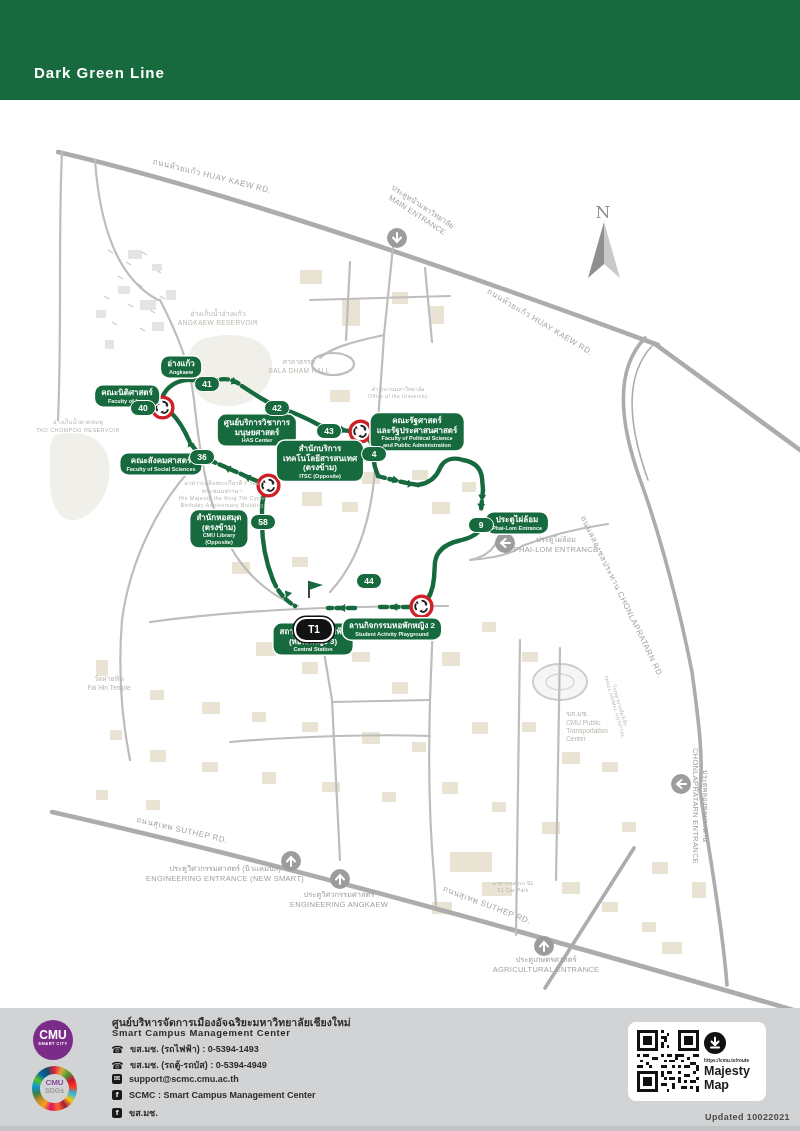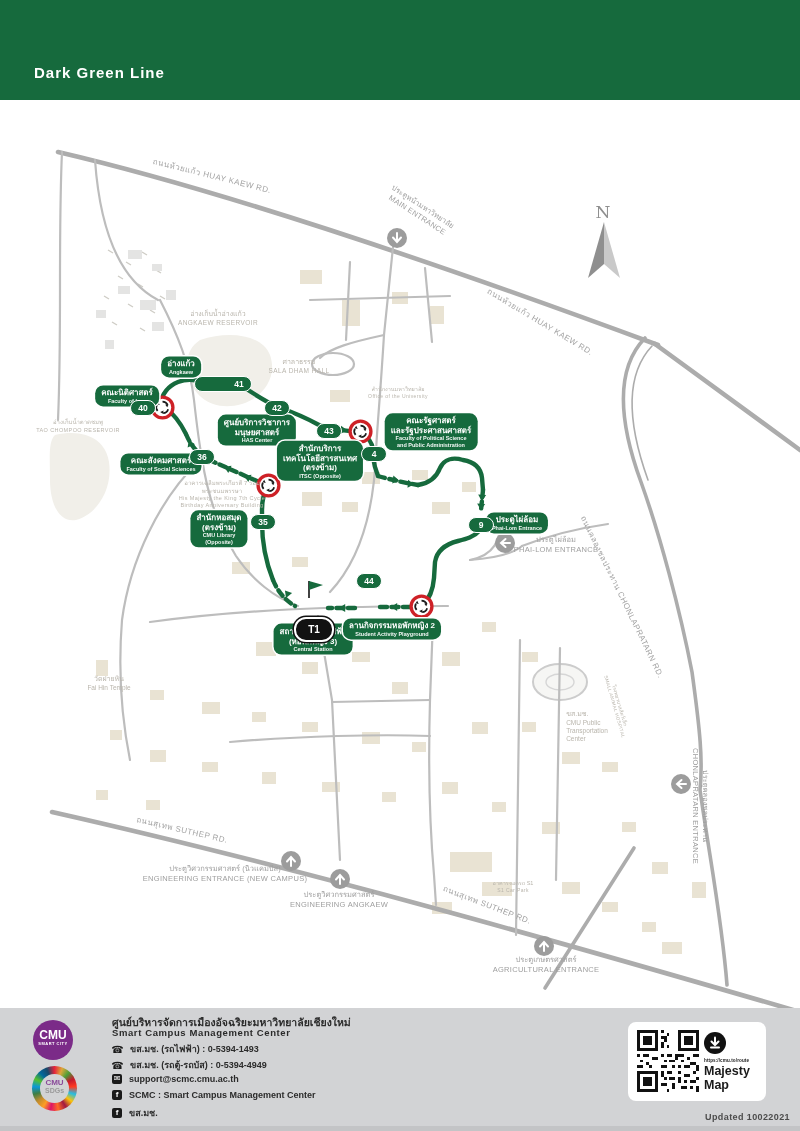--- a/index.html
+++ b/index.html
@@ -291,21 +291,21 @@
   <div class="ent-ic" style="left:281px;top:751px;">
     <svg width="20" height="20">
         <circle cx="10" cy="10" r="10" fill="#9c9c9c"></circle>
         <g stroke="#fff" stroke-width="2" fill="none" stroke-linecap="round">
           <path d="M10,15 L10,7"></path>
           <path d="M6,10.5 L10,6 L14,10.5"></path>
         </g>
       </svg></div>
   <div class="entlabel" style="left:225px;top:774px;transform:translate(-50%,-50%);">
     <span class="l1">ประตูวิศวกรรมศาสตร์ (นิวแคมปัส)</span>
-      <span class="l2">ENGINEERING ENTRANCE (NEW CAMPUS)</span>
+      <span class="l2">ENGINEERING ENTRANCE (NEW SMART)</span>
     </div>
 
   <div class="ent-ic" style="left:330px;top:769px;">
     <svg width="20" height="20">
         <circle cx="10" cy="10" r="10" fill="#9c9c9c"></circle>
         <g stroke="#fff" stroke-width="2" fill="none" stroke-linecap="round">
           <path d="M10,15 L10,7"></path>
           <path d="M6,10.5 L10,6 L14,10.5"></path>
         </g>
       </svg></div>
@@ -333,21 +333,21 @@
     </div>
   <div class="glabel" style="left:181px;top:267px;transform:translate(-50%,-50%);">
     <span class="th">อ่างแก้ว</span>
       <span class="en">Angkaew</span>
     </div>
   <div class="glabel" style="left:257px;top:330px;transform:translate(-50%,-50%);">
     <span class="th">ศูนย์บริการวิชาการ</span>
       <span class="th">มนุษยศาสตร์</span>
       <span class="en">HAS Center</span>
     </div>
-  <div class="glabel" style="left:431px;top:332px;transform:translate(-50%,-50%);">
+  <div class="glabel" style="left:417px;top:332px;transform:translate(-50%,-50%);">
     <span class="th">คณะรัฐศาสตร์</span>
       <span class="th">และรัฐประศาสนศาสตร์</span>
       <span class="en">Faculty of Political Science</span>
       <span class="en">and Public Administration</span>
     </div>
   <div class="glabel" style="left:320px;top:361px;transform:translate(-50%,-50%);">
     <span class="th">สำนักบริการ</span>
       <span class="th">เทคโนโลยีสารสนเทศ</span>
       <span class="th">(ตรงข้าม)</span>
       <span class="en">ITSC (Opposite)</span>
@@ -370,25 +370,25 @@
     <span class="th">สถานีกลางรถไฟฟ้า</span>
       <span class="th">(หอพักหญิง 3)</span>
       <span class="en">Central Station</span>
     </div>
   <div class="glabel" style="left:392px;top:529px;transform:translate(-50%,-50%);text-align:center;">
     <span class="th">ลานกิจกรรมหอพักหญิง 2</span>
       <span class="en">Student Activity Playground</span>
     </div>
 
   <div class="stopnum" style="left:130px;top:300px;">40</div>
-  <div class="stopnum" style="left:194px;top:276px;padding-left:32px;">41</div>
+  <div class="stopnum" style="left:194px;top:276px;">41</div>
   <div class="stopnum" style="left:264px;top:300px;">42</div>
   <div class="stopnum" style="left:316px;top:323px;">43</div>
   <div class="stopnum" style="left:189px;top:349px;">36</div>
-  <div class="stopnum" style="left:250px;top:414px;">35</div>
+  <div class="stopnum" style="left:250px;top:414px;">58</div>
   <div class="stopnum" style="left:361px;top:346px;">4</div>
   <div class="stopnum" style="left:468px;top:417px;">9</div>
   <div class="stopnum" style="left:356px;top:473px;">44</div>
 
   <div class="t1" style="left:294px;top:517px;">T1</div>
 </div>
 
 <div class="footer">
     <div class="darkstrip"></div>
   </div>

